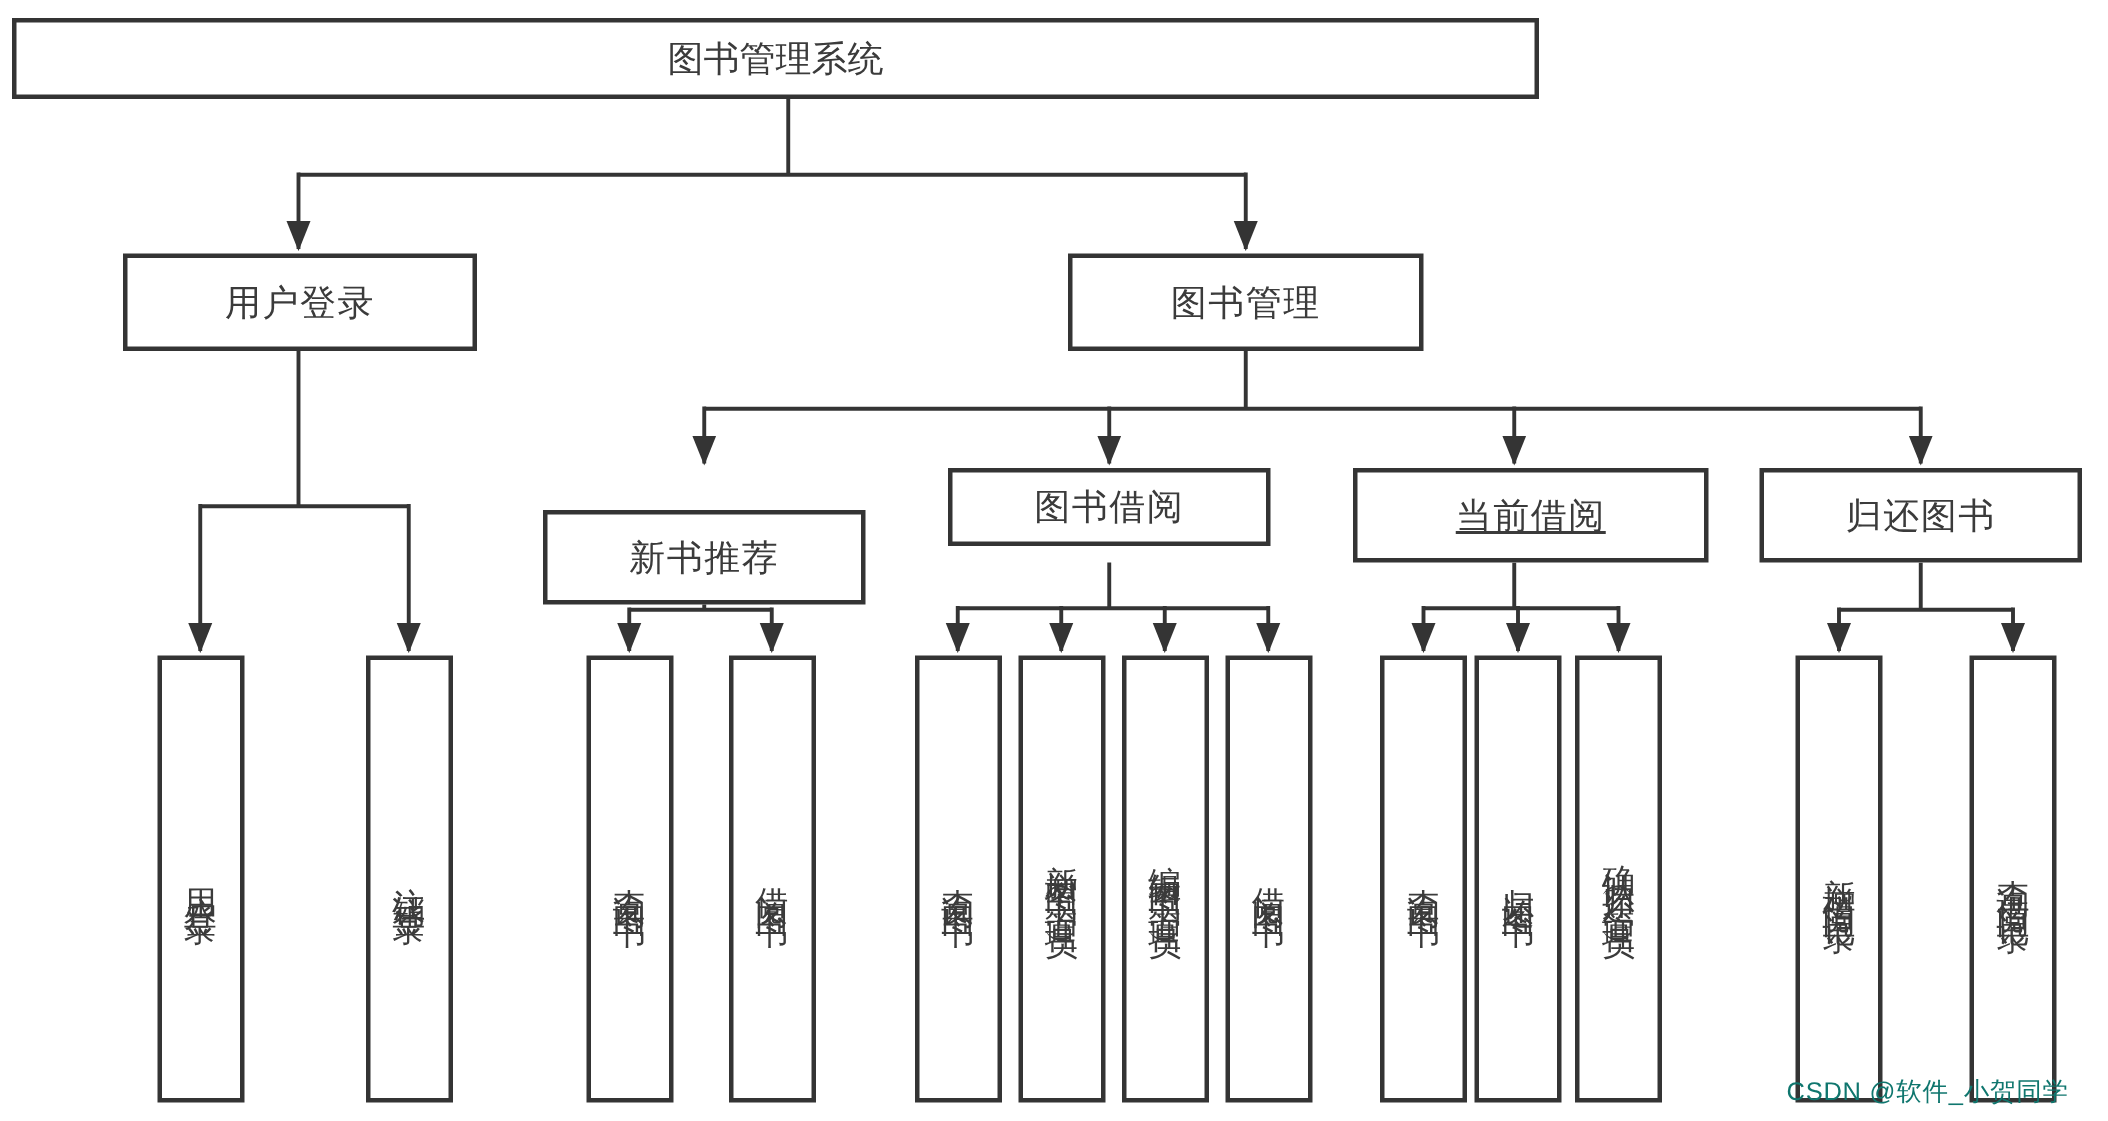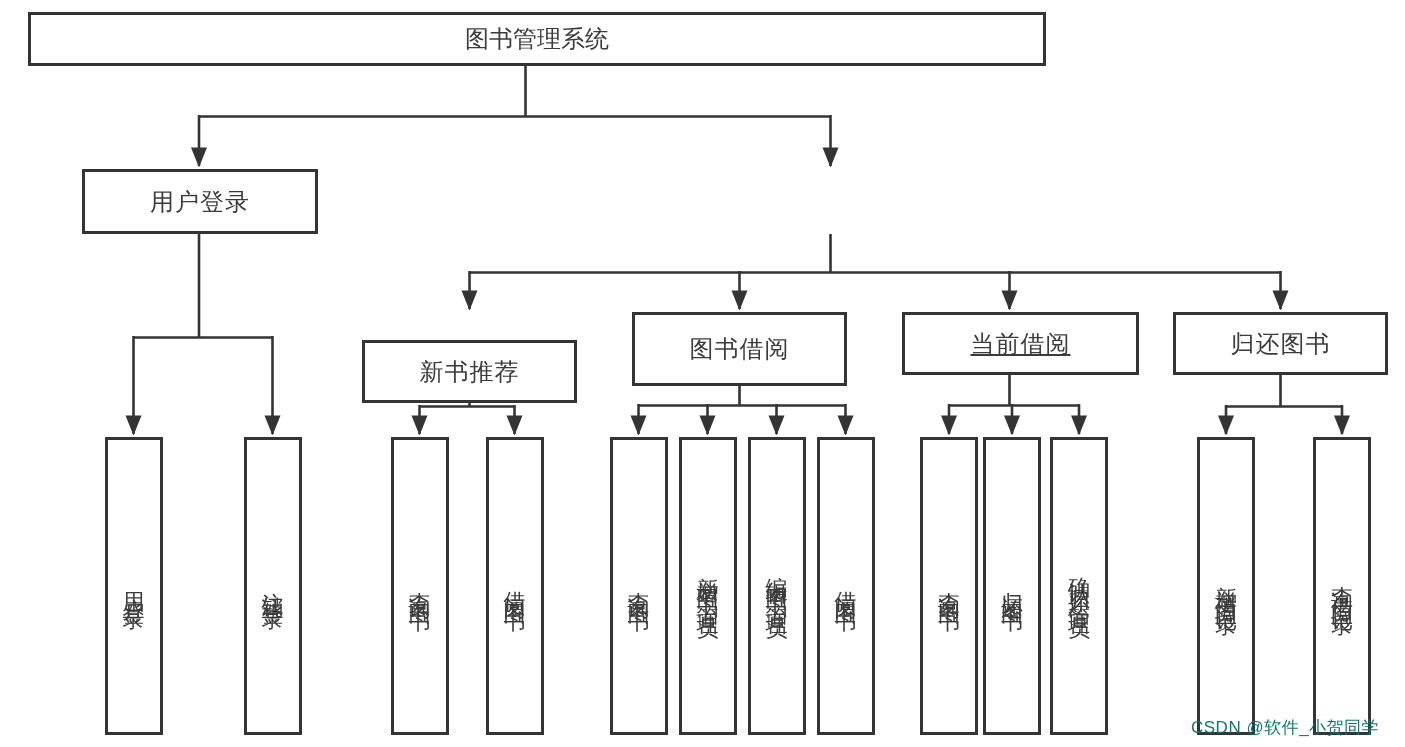--- a/index.html
+++ b/index.html
@@ -105,32 +105,35 @@
       <line x1="949" y1="404" x2="949" y2="434" marker-end="url(#arrow)"></line>
       <line x1="1012" y1="404" x2="1012" y2="434" marker-end="url(#arrow)"></line>
       <line x1="1079" y1="404" x2="1079" y2="434" marker-end="url(#arrow)"></line>
 
       <path d="M1280.5,375 V406.5 M1226,406.5 H1342"></path>
       <line x1="1226" y1="405" x2="1226" y2="434" marker-end="url(#arrow)"></line>
       <line x1="1342" y1="405" x2="1342" y2="434" marker-end="url(#arrow)"></line>
     </g>
   </svg>
 
-  <div class="node root" style="left:28px; top:12px; width:1018px; height:54px;">
+  <div class="node root" style="left:8px; top:12px; width:1018px; height:54px;">
     <span>图书管理系统</span>
   </div>
 
   <div class="node h" style="left:82px; top:169px; width:236px; height:65px;">
     <span>用户登录</span>
   </div>
+  <div class="node h" style="left:712px; top:169px; width:237px; height:65px;">
+    <span>图书管理</span>
+  </div>
 
   <div class="node h" style="left:362px; top:312px; width:215px; height:63px;margin-top:28px;">
     <span>新书推荐</span>
   </div>
-  <div class="node h" style="left:632px; top:312px; width:215px; height:74px;">
+  <div class="node h" style="left:632px; top:312px; width:215px; height:52px;">
     <span>图书借阅</span>
   </div>
   <div class="node h" style="left:902px; top:312px; width:237px; height:63px;text-decoration:underline;">
     <span>当前借阅</span>
   </div>
   <div class="node h" style="left:1173px; top:312px; width:215px; height:63px;">
     <span>归还图书</span>
   </div>
 
   <div class="leaf" style="left:104.5px; top:437px;">

